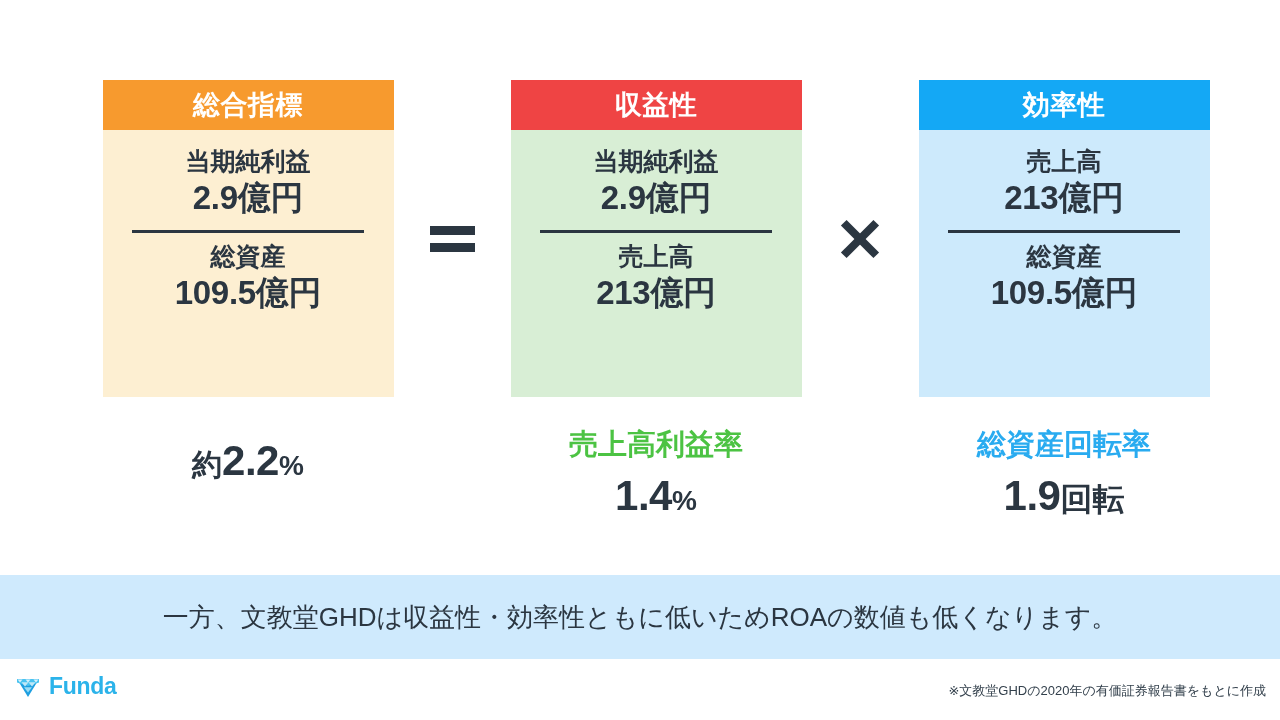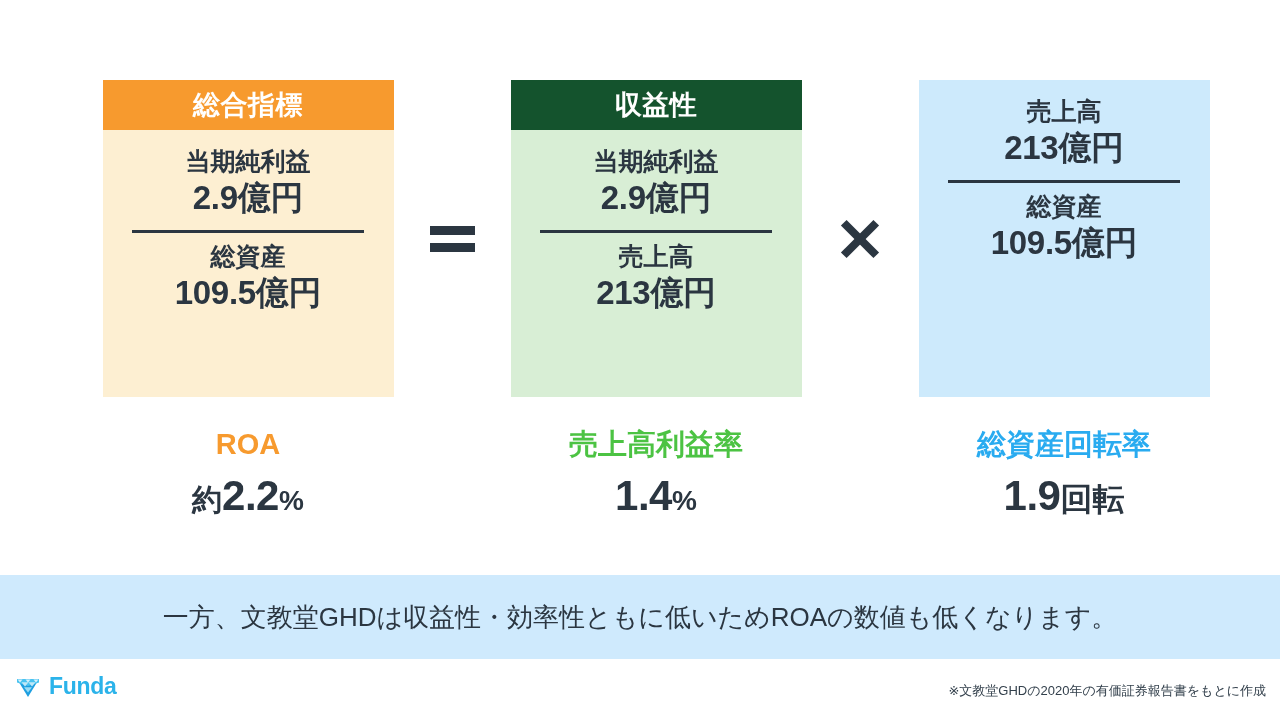--- a/index.html
+++ b/index.html
@@ -85,21 +85,21 @@
     width: 232px;
     height: 3px;
     background: #2b3641;
     margin: 11px 0 8px 0;
   }
 
   
   .theme-orange .card-header { background: #f79a2e; }
   .theme-orange .card-body   { background: #fdefd2; }
 
-  .theme-green .card-header  { background: #14532d; }
+  .theme-green .card-header  { background: #ef4444; }
   .theme-green .card-body    { background: #d8eed5; }
 
   .theme-blue .card-header   { background: #14a8f5; }
   .theme-blue .card-body     { background: #cdeafc; }
 
   
   .metric {
     margin-top: 30px;
     text-align: center;
   }
@@ -231,21 +231,20 @@
       <div class="card-header">総合指標</div>
       <div class="card-body">
         <div class="frac-label">当期純利益</div>
         <div class="frac-value">2.9億円</div>
         <div class="frac-bar"></div>
         <div class="frac-label">総資産</div>
         <div class="frac-value">109.5億円</div>
       </div>
     </div>
     <div class="metric">
-      <div class="metric-name c-orange">ROA</div>
       <div class="metric-value">
         <span class="mv-prefix">約</span><span class="mv-num">2.2</span><span class="mv-unit">%</span>
       </div>
     </div>
   </div>
 
   <div class="operator">
     <div class="op-equals"></div>
   </div>
 
@@ -267,20 +266,21 @@
       </div>
     </div>
   </div>
 
   <div class="operator">
     <div class="op-times"></div>
   </div>
 
   <div class="col theme-blue">
     <div class="card">
+      <div class="card-header">効率性</div>
       <div class="card-body">
         <div class="frac-label">売上高</div>
         <div class="frac-value">213億円</div>
         <div class="frac-bar"></div>
         <div class="frac-label">総資産</div>
         <div class="frac-value">109.5億円</div>
       </div>
     </div>
     <div class="metric">
       <div class="metric-name c-blue">総資産回転率</div>

